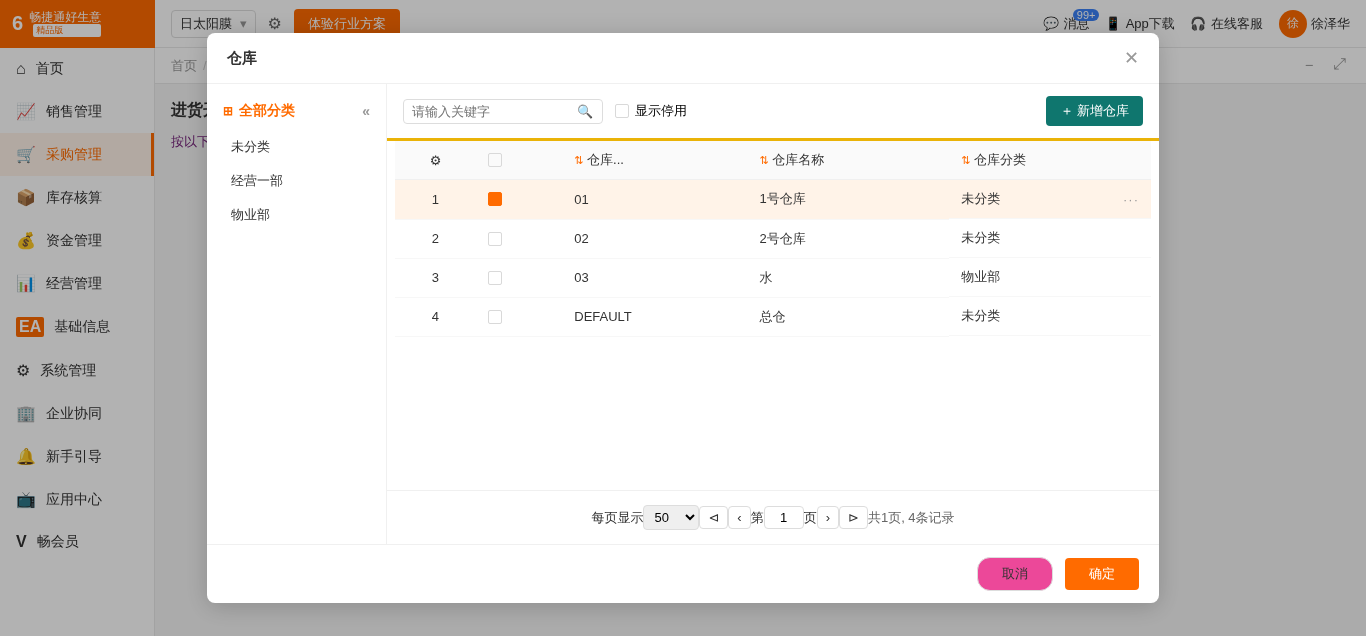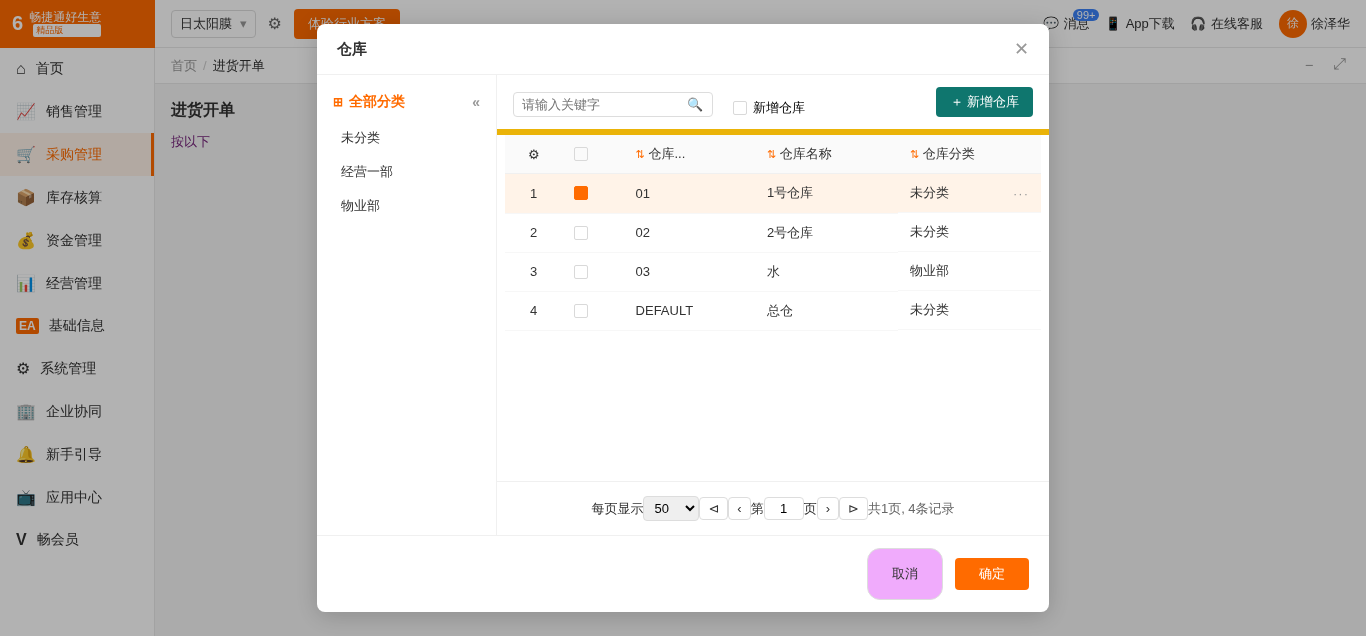--- a/index.html
+++ b/index.html
@@ -69,21 +69,21 @@
 
     
     .overlay {
       position: fixed; top: 0; left: 0; right: 0; bottom: 0;
       background: rgba(0,0,0,0.3); z-index: 200;
     }
 
     
     .modal {
       position: fixed; top: 50%; left: 50%; transform: translate(-50%, -50%);
-      background: #fff; border-radius: 8px; width: 732px;
+      background: #fff; border-radius: 8px; width: 952px;
       z-index: 300; box-shadow: 0 4px 24px rgba(0,0,0,0.18);
       overflow: hidden;
     }
     .modal-header {
       display: flex; align-items: center; justify-content: space-between;
       padding: 14px 20px; border-bottom: 1px solid #f0f0f0;
     }
     .modal-title { font-size: 15px; font-weight: bold; color: #333; }
     .modal-close { cursor: pointer; color: #999; font-size: 18px; }
     .modal-body { display: flex; min-height: 460px; }
@@ -98,22 +98,22 @@
       padding: 6px 16px 10px; font-size: 14px; font-weight: bold; color: #ff6b00;
     }
     .collapse-btn { cursor: pointer; color: #999; font-size: 14px; }
     .category-item {
       padding: 8px 16px 8px 24px; cursor: pointer; color: #333; font-size: 13px;
     }
 
     
     .content-panel { flex: 1; display: flex; flex-direction: column; }
     .content-toolbar {
-      display: flex; align-items: flex-end; gap: 20px;
-      padding: 12px 16px; border-bottom: 6px solid #eab308;
+      display: flex; align-items: center; gap: 12px;
+      padding: 12px 16px; border-bottom: 3px solid #eab308;
     }
     .search-input-wrap {
       display: flex; align-items: center;
       border: 1px solid #ddd; border-radius: 4px;
       padding: 4px 8px; width: 200px;
     }
     .search-input-wrap input {
       border: none; outline: none; font-size: 13px; width: 100%;
       font-family: inherit;
     }
@@ -154,22 +154,22 @@
     .page-btn:disabled { color: #ccc; cursor: default; }
     .page-input { border: 1px solid #ddd; border-radius: 4px; padding: 3px 8px; width: 40px; text-align: center; font-size: 13px; }
     .page-info { color: #666; font-size: 13px; }
 
     
     .modal-footer {
       display: flex; align-items: center; justify-content: flex-end;
       padding: 12px 20px; gap: 12px; border-top: 1px solid #f0f0f0;
     }
     .cancel-btn {
-      border: 1px solid #ddd; background: #f0abfc; border-radius: 13px;
-      padding: 16px 24px; cursor: pointer; font-size: 13px; color: #333;
+      border: 1px solid #ddd; background: #ec4899; border-radius: 13px;
+      padding: 7px 24px; cursor: pointer; font-size: 13px; color: #333;
     }
     .confirm-btn {
       background: #ff6b00; color: #fff; border: none; border-radius: 4px;
       padding: 7px 24px; cursor: pointer; font-size: 13px;
     }
 
     
     .more-icon { color: #999; letter-spacing: 1px; }
   </style>
 </head>
@@ -241,21 +241,21 @@
   </div>
   <div class="sidebar-item">
     <span class="sidebar-icon">💰</span>
     <span>资金管理</span>
   </div>
   <div class="sidebar-item">
     <span class="sidebar-icon">📊</span>
     <span>经营管理</span>
   </div>
   <div class="sidebar-item">
-    <span class="sidebar-icon" style="font-size:12px;font-style:normal;font-weight:bold;background:#ff6b00;color:#fff;padding:1px 3px;border-radius:2px;">EA</span>
+    <span class="sidebar-icon" style="font-size:16px;font-style:normal;font-weight:bold;background:#ff6b00;color:#fff;padding:1px 3px;border-radius:2px;">EA</span>
     <span>基础信息</span>
   </div>
   <div class="sidebar-item">
     <span class="sidebar-icon">⚙</span>
     <span>系统管理</span>
   </div>
   <div class="sidebar-item">
     <span class="sidebar-icon">🏢</span>
     <span>企业协同</span>
   </div>
@@ -312,21 +312,21 @@
 
     <div class="content-panel">
 
       <div class="content-toolbar">
         <div class="search-input-wrap">
           <input type="text" placeholder="请输入关键字" style="">
           <span class="search-icon">🔍</span>
         </div>
         <label class="show-disabled">
           <div class="checkbox"></div>
-          <span>新增仓库</span>
+          <span>显示停用</span>
         </label>
         <button class="add-btn">＋ 新增仓库</button>
       </div>
 
       <div style="flex:1;overflow:auto;padding:0 8px;">
         <table class="modal-table">
           <thead>
             <tr>
               <th class="th-center">
                 <span>⚙</span>

